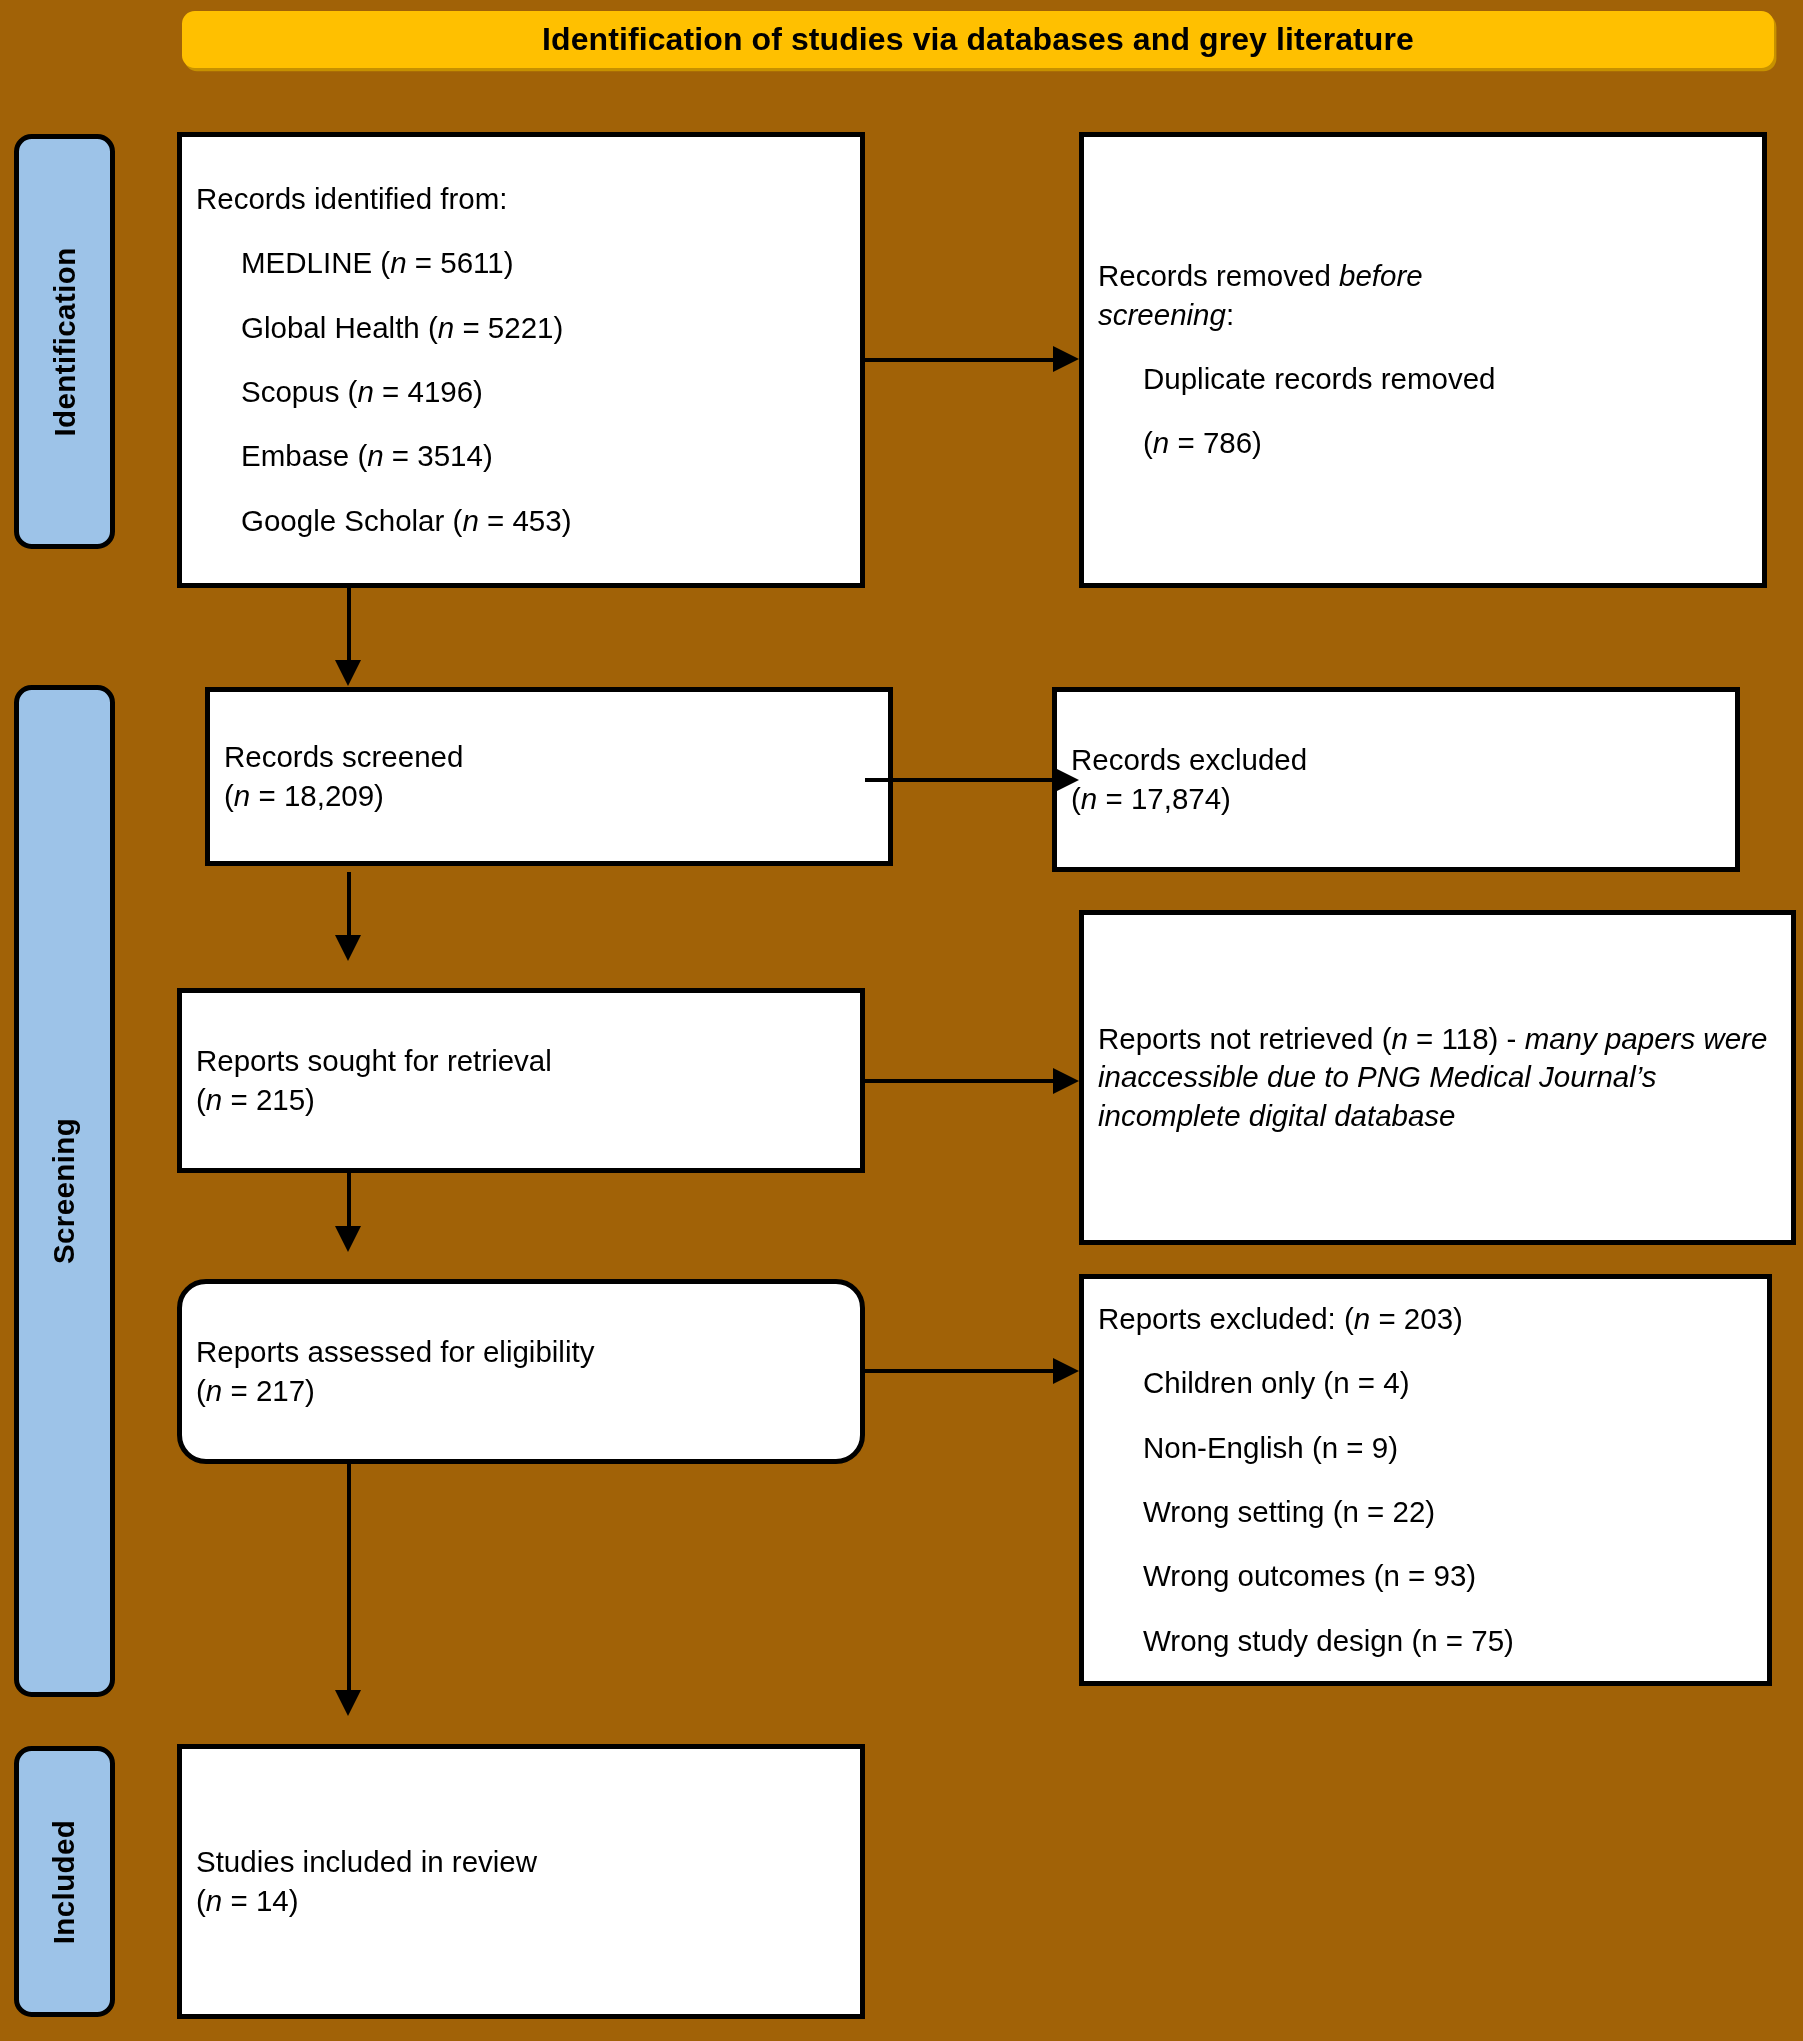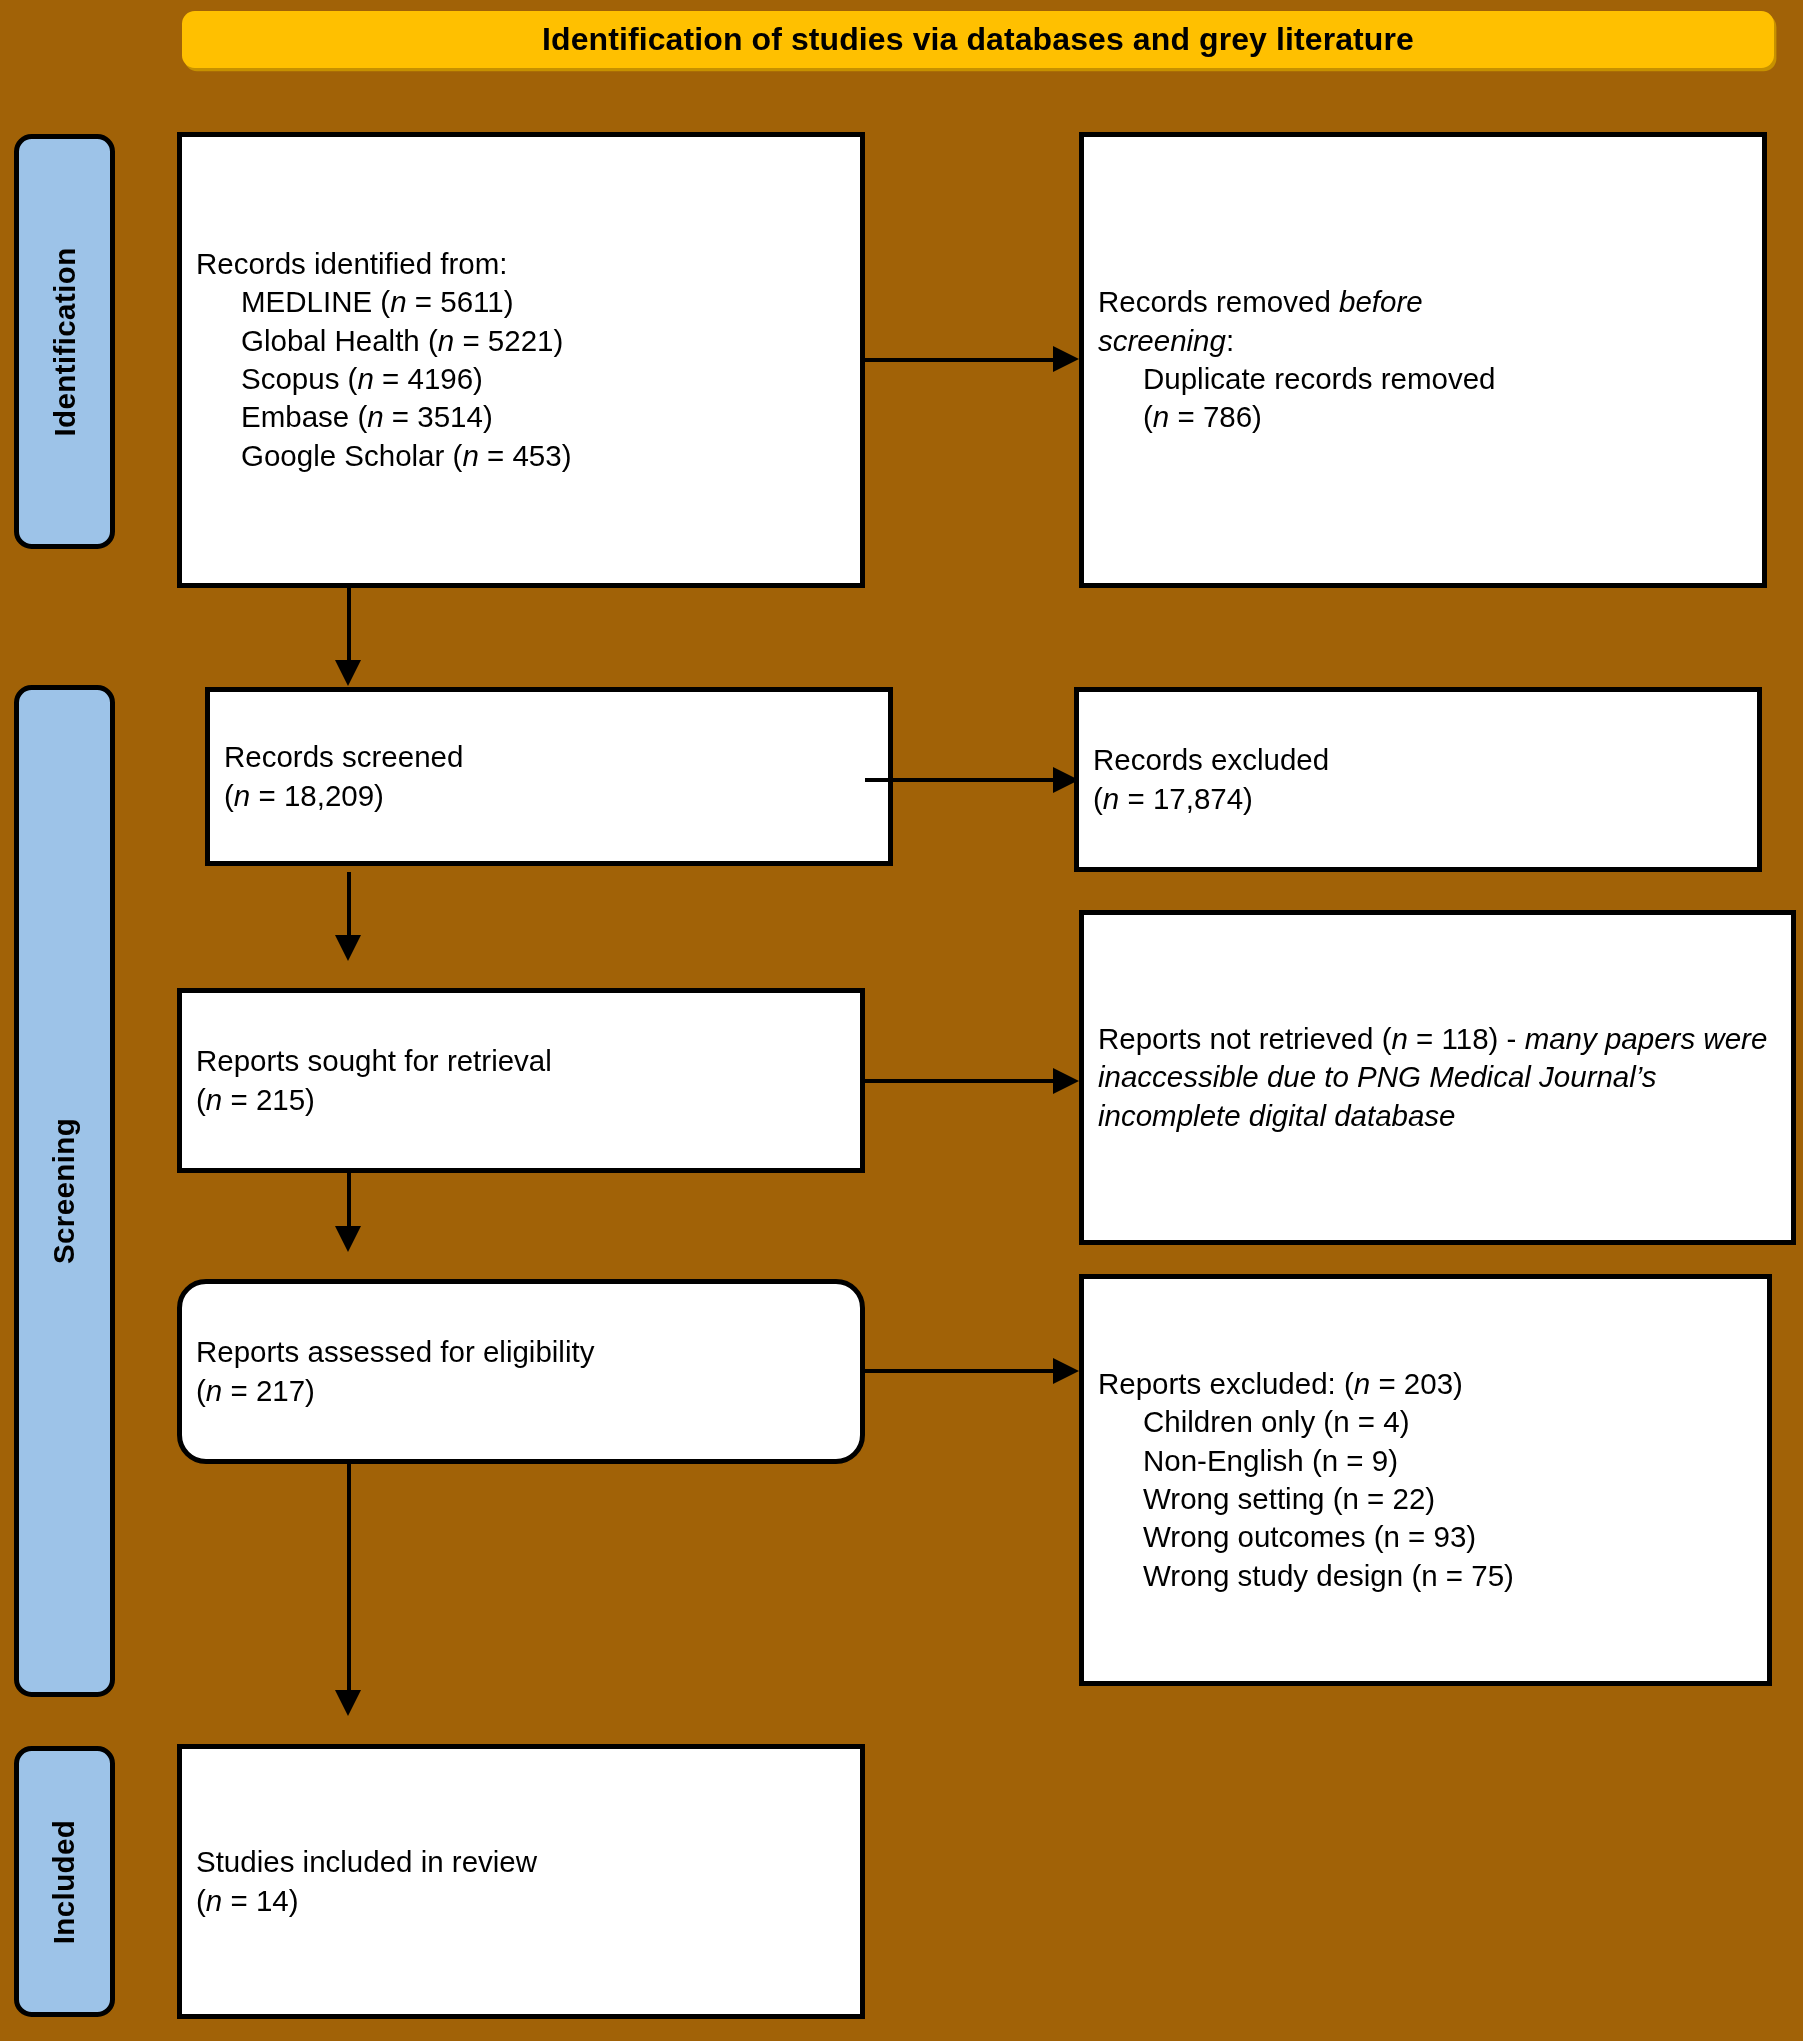--- a/index.html
+++ b/index.html
@@ -75,33 +75,33 @@
     justify-content: center;
     padding: 0 14px;
   }
   .flow-box .line {
     font-size: 29.5px;
     line-height: 1.30;
     color: #000000;
     white-space: nowrap;
   }
   .flow-box .line.wrap { white-space: normal; }
-  .flow-box .indent { padding-left: 45px; }
+  .flow-box .indent { padding-left: 45px; margin-top: 26px; }
   .flow-box .ital { font-style: italic; }
 
   
   #box-identified  { left: 177px; top: 132px;  width: 688px; height: 456px; }
   #box-screened    { left: 177px; top: 687px;  width: 688px; height: 179px; margin-left: 28px; }
   #box-sought      { left: 177px; top: 988px; width: 688px; height: 185px; }
   #box-assessed    { left: 177px; top: 1279px; width: 688px; height: 185px; border-radius: 29px; }
   #box-included    { left: 177px; top: 1744px; width: 688px; height: 275px; }
 
   
   #box-removed     { left: 1079px; top: 132px;  width: 688px; height: 456px; }
-  #box-excluded-1  { left: 1074px; top: 687px;  width: 688px; height: 185px; }
+  #box-excluded-1  { left: 1052px; top: 687px;  width: 688px; height: 185px; }
   #box-not-retrieved { left: 1079px; top: 910px; width: 717px; height: 335px; }
   #box-excluded-2  { left: 1079px; top: 1274px; width: 693px; height: 412px; }
 
   
   .conn {
     position: absolute;
     background: #000000;
   }
   .conn.vline { width: 4px; }
   .conn.hline { height: 4px; }

